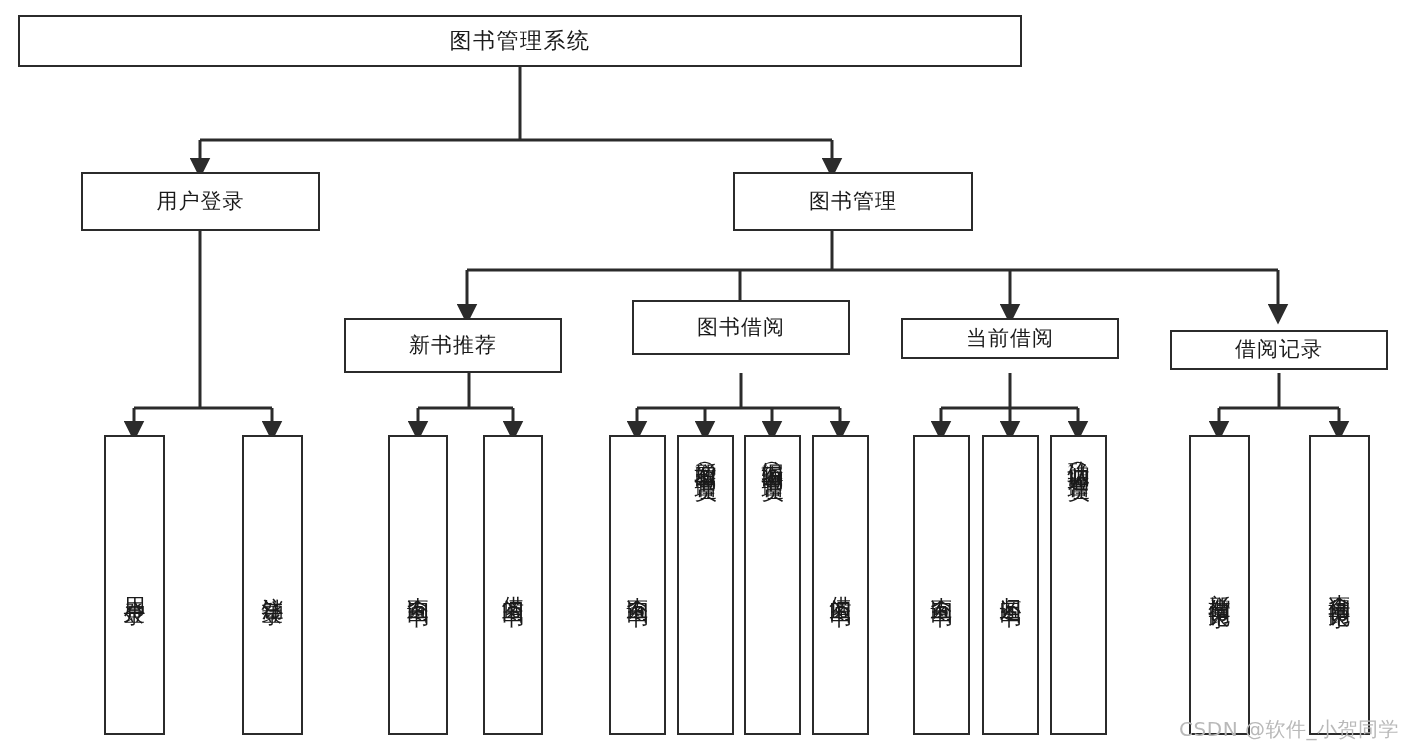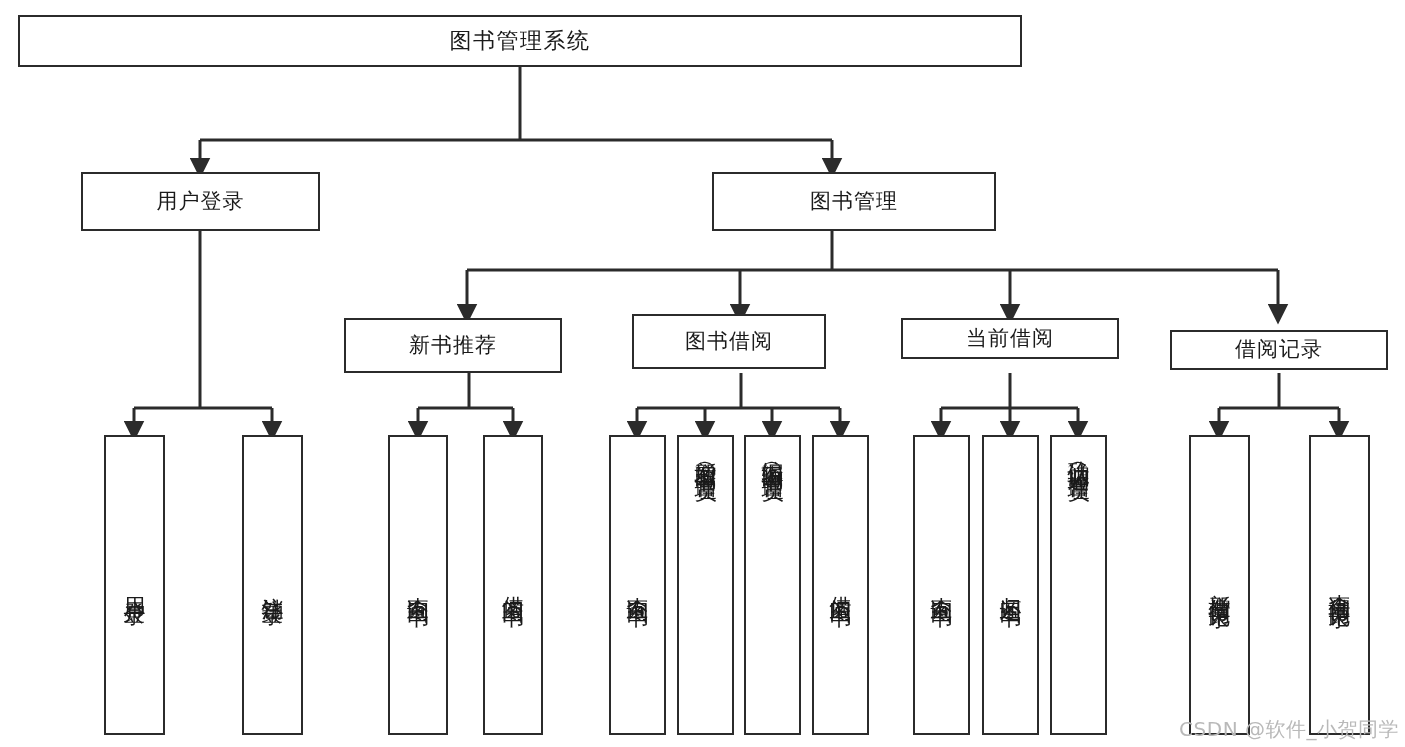--- a/index.html
+++ b/index.html
@@ -128,27 +128,27 @@
       </g>
   </svg>
 
   <div id="nodes-root">
       <div class="node horiz root" style="left: 18px; top: 15px; width: 1004px; height: 52px;">
         <span class="label">图书管理系统</span>
       </div>
       <div class="node horiz" style="left: 81px; top: 172px; width: 239px; height: 59px;">
         <span class="label">用户登录</span>
       </div>
-      <div class="node horiz" style="left: 712px; top: 172px; width: 284px; height: 59px;">
+      <div class="node horiz" style="left: 733px; top: 172px; width: 240px; height: 59px;">
         <span class="label">图书管理</span>
       </div>
       <div class="node horiz" style="left: 344px; top: 318px; width: 218px; height: 55px;">
         <span class="label">新书推荐</span>
       </div>
-      <div class="node horiz" style="left: 632px; top: 314px; width: 194px; height: 55px;">
+      <div class="node horiz" style="left: 632px; top: 300px; width: 218px; height: 55px;">
         <span class="label">图书借阅</span>
       </div>
       <div class="node horiz" style="left: 901px; top: 318px; width: 218px; height: 41px;">
         <span class="label">当前借阅</span>
       </div>
       <div class="node horiz" style="left: 1170px; top: 330px; width: 218px; height: 40px;">
         <span class="label">借阅记录</span>
       </div>
       <div class="node leaf centered" style="left: 104px; top: 435px; width: 61px; height: 300px;">
         <span class="label">用户登录</span>

